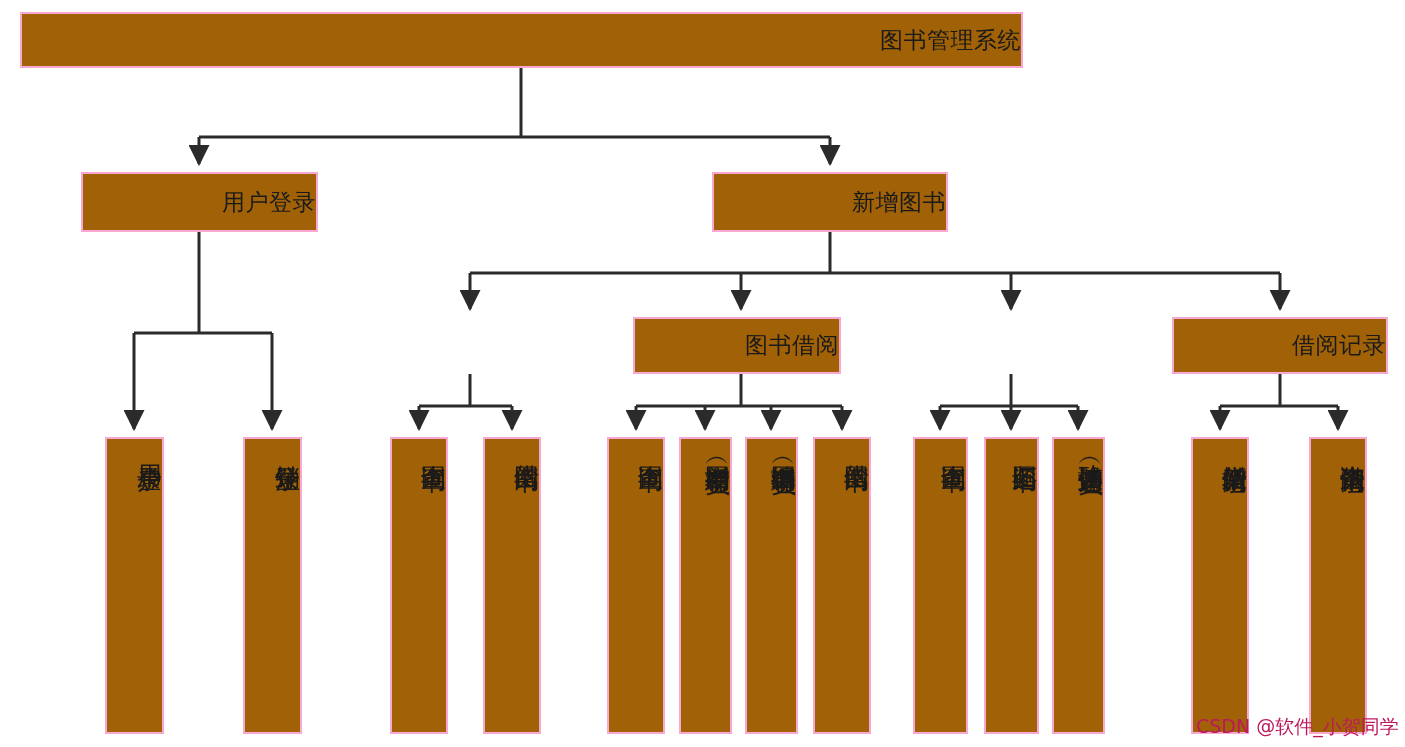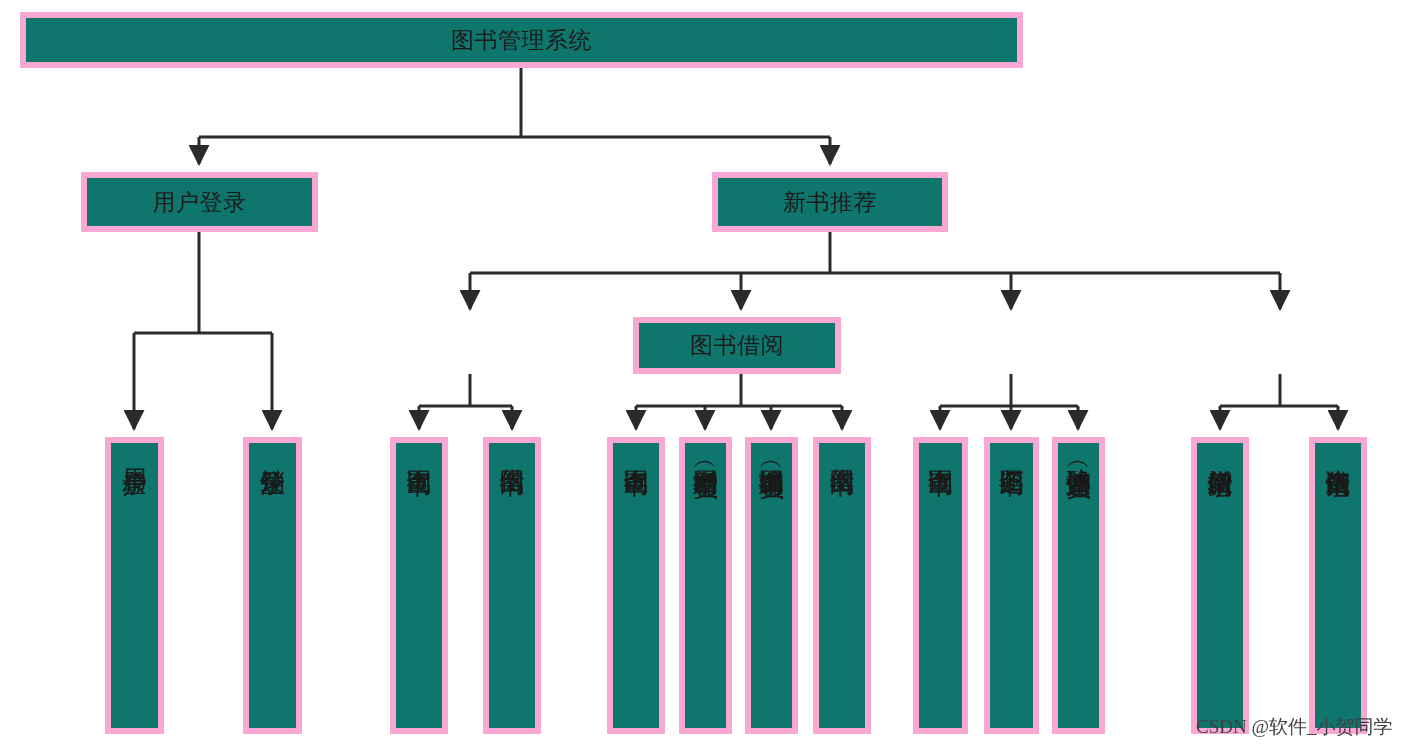--- a/index.html
+++ b/index.html
@@ -22,25 +22,25 @@
     position: absolute;
     left: 0;
     top: 0;
     width: 1405px;
     height: 747px;
     pointer-events: none;
   }
   .node {
     position: absolute;
     box-sizing: border-box;
-    background: #0f766e;
-    border: 6px solid #f9a8d4;
+    background: #a16207;
+    border: 2px solid #f9a8d4;
     display: flex;
     align-items: center;
-    justify-content: center;
+    justify-content: flex-end;
     color: #1a1a1a;
     z-index: 2;
   }
   .node .label {
     display: block;
     text-align: center;
     line-height: 1.06;
     letter-spacing: 0.5px;
   }
   
@@ -128,25 +128,28 @@
   </svg>
 
   <div class="node h" id="node-root" style="left: 20px; top: 12px; width: 1003px; height: 56px;">
     <span class="label">图书管理系统</span>
   </div>
 
   <div class="node h" id="node-l2-0" style="left: 81px; top: 172px; width: 237px; height: 60px;">
     <span class="label">用户登录</span>
   </div>
   <div class="node h" id="node-l2-1" style="left: 712px; top: 172px; width: 236px; height: 60px;">
-    <span class="label">新书推荐</span>
+    <span class="label">新增图书</span>
   </div>
 
   <div class="node h" id="node-l3-1" style="left: 633px; top: 317px; width: 208px; height: 57px;">
     <span class="label">图书借阅</span>
+  </div>
+  <div class="node h" id="node-l3-3" style="left: 1172px; top: 317px; width: 216px; height: 57px;">
+    <span class="label">借阅记录</span>
   </div>
 
   <div class="node v" id="node-leaf-0" style="left: 105px; top: 437px; width: 59px; height: 297px;">
     <span class="label">用户登录</span>
   </div>
   <div class="node v" id="node-leaf-1" style="left: 243px; top: 437px; width: 59px; height: 297px;">
     <span class="label">注销登录</span>
   </div>
   <div class="node v" id="node-leaf-2" style="left: 390px; top: 437px; width: 58px; height: 297px;">
     <span class="label">查询图书</span>
@@ -175,15 +178,15 @@
   <div class="node v long" id="node-leaf-10" style="left: 1052px; top: 437px; width: 53px; height: 297px;">
     <span class="label">确认归还（管理员）</span>
   </div>
   <div class="node v" id="node-leaf-11" style="left: 1191px; top: 437px; width: 58px; height: 297px;">
     <span class="label">新增借阅记录</span>
   </div>
   <div class="node v" id="node-leaf-12" style="left: 1309px; top: 437px; width: 58px; height: 297px;">
     <span class="label">查询借阅记录</span>
   </div>
 
-  <div class="watermark" id="watermark" style="left: 1196px; top: 714px; color: #404040; font-family: Liberation Serif, serif;">CSDN @软件_小贺同学</div>
+  <div class="watermark" id="watermark" style="left: 1196px; top: 714px; color: #be185d;">CSDN @软件_小贺同学</div>
 
 </div>
 
 </body></html>

